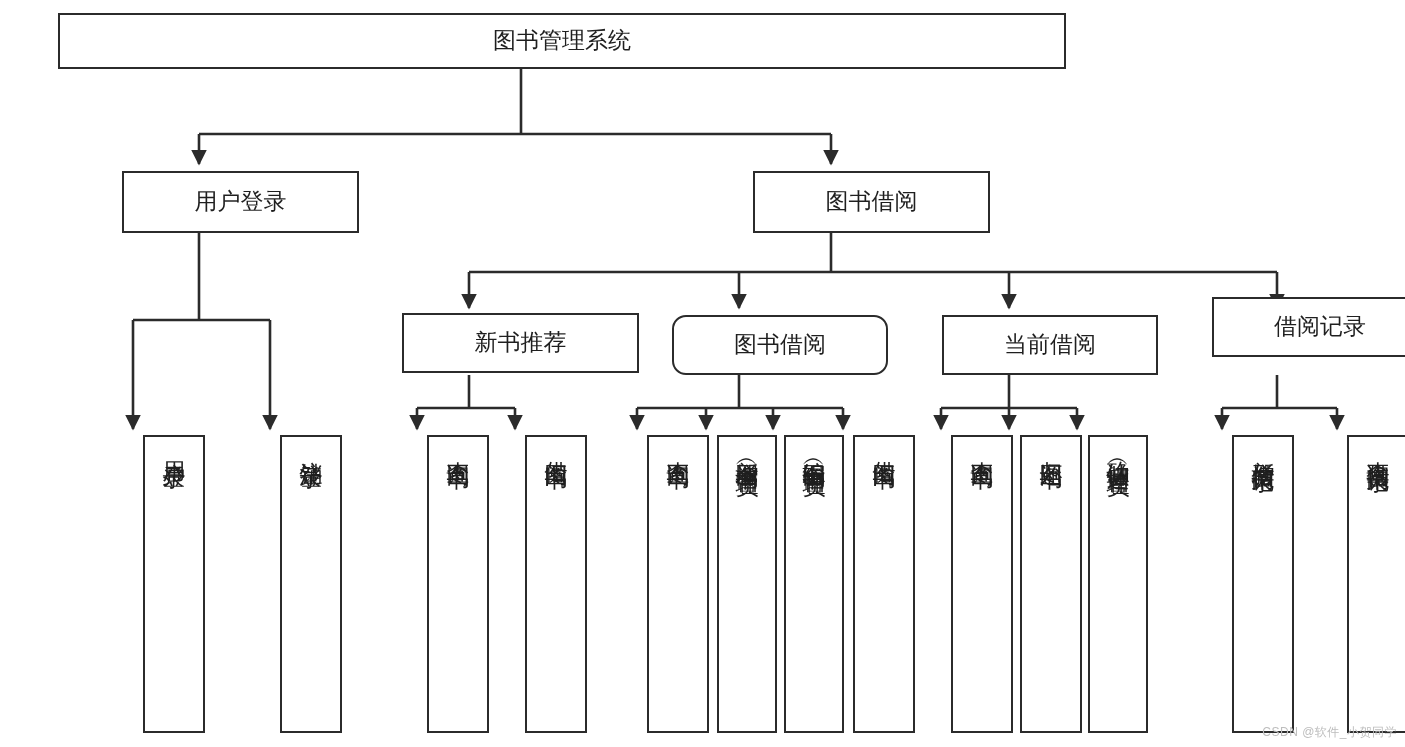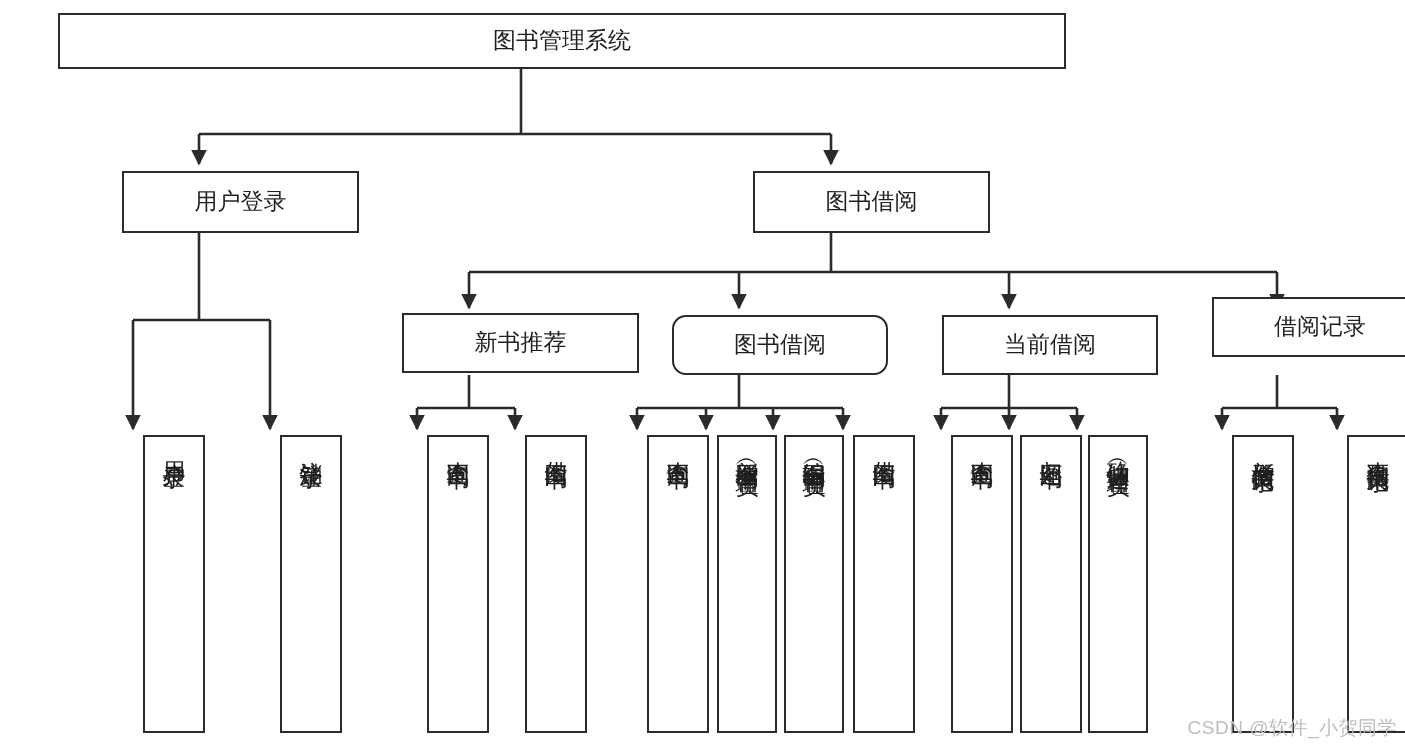--- a/index.html
+++ b/index.html
@@ -54,21 +54,21 @@
     text-orientation: upright;
     font-size: 23px;
     letter-spacing: 2px;
     line-height: 1;
     white-space: nowrap;
   }
   .watermark {
     position: absolute;
     right: 8px;
     bottom: 6px;
-    font-size: 19px;
+    font-size: 12px;
     color: #bdbdbd;
     letter-spacing: 0.5px;
     z-index: 5;
     white-space: nowrap;
   }
 </style>
 </head>
 <body>
 
 <div id="canvas">

